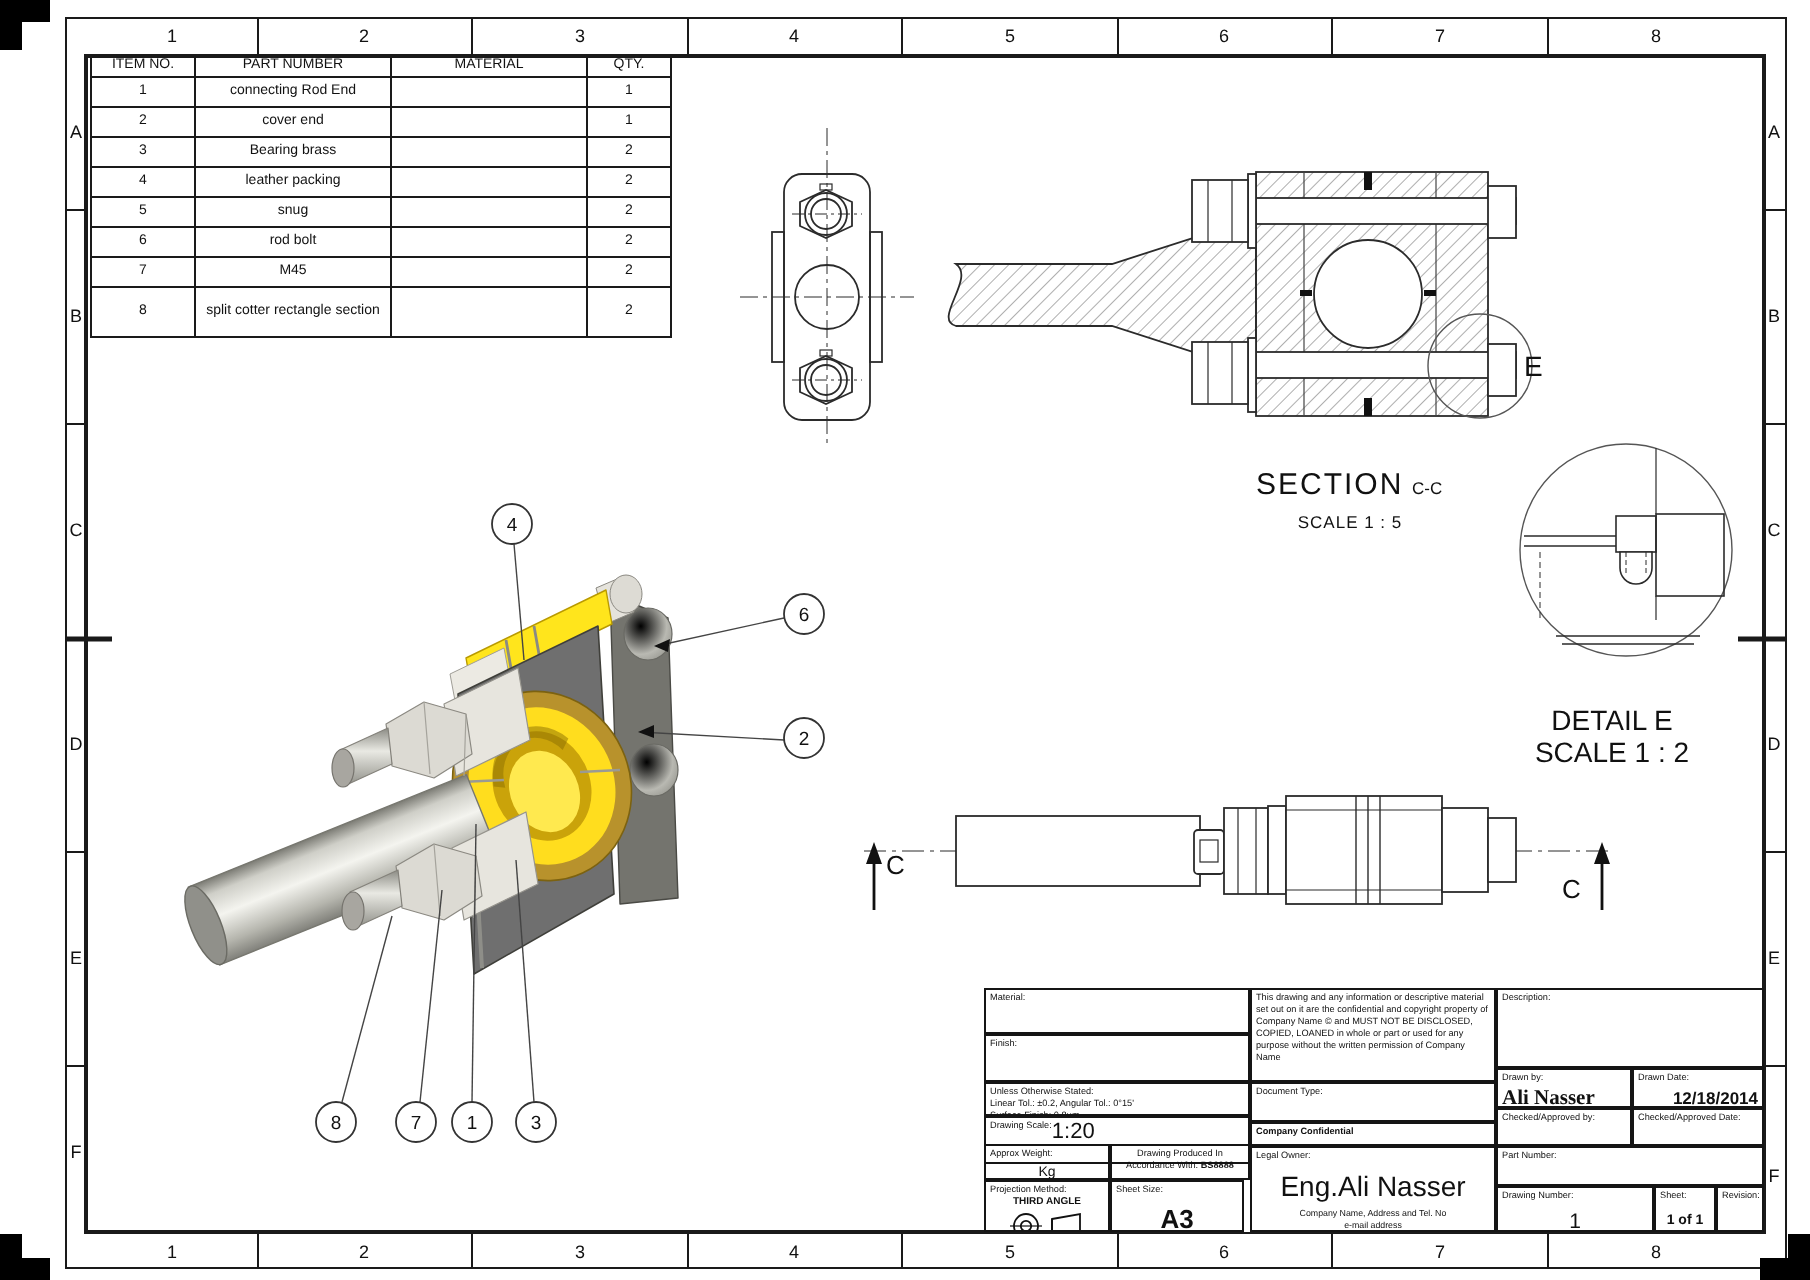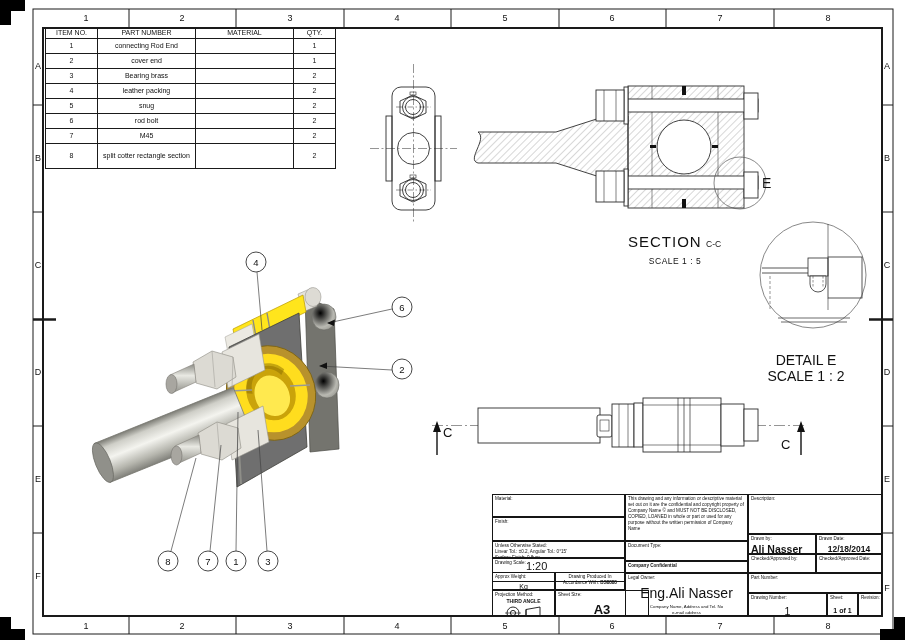--- a/index.html
+++ b/index.html
@@ -19,22 +19,22 @@
             font-size:4.6px;line-height:1.3;padding:1px 2px;overflow:hidden;}
   .lbl{display:block;font-size:4.6px;color:#111;}
   .v-scale{font-size:11px;line-height:1;margin:1px 0 0 18px;}
   .v-kg{display:block;text-align:center;font-size:7px;margin-top:2px;}
   .v-bold{font-weight:bold;}
   .v-proj{display:block;text-align:center;font-weight:bold;font-size:5px;}
   .v-a3{display:block;text-align:center;font-weight:bold;font-size:13px;margin-top:4px;}
   .v-cc{font-weight:bold;font-size:7px;line-height:1.4;}
   .v-owner{display:block;text-align:center;font-weight:normal;font-size:14px;margin-top:3px;}
   .v-addr{display:block;text-align:center;font-size:4.4px;margin-top:2px;line-height:1.3;}
-  .v-drawn{display:block;font-family:Liberation Sans, sans-serif;font-weight:bold;font-size:10.5px;margin-top:1px;}
-  .v-date{display:block;font-weight:bold;font-size:8.5px;text-align:center;margin-top:2px;}
+  .v-drawn{display:block;font-family:Liberation Serif, serif;font-weight:bold;font-size:10.5px;margin-top:1px;}
+  .v-date{display:block;font-weight:bold;font-size:8.5px;text-align:right;margin-top:2px;}
   .v-dn{display:block;text-align:center;font-size:10.5px;margin-top:4px;}
   .v-sheet{display:block;text-align:center;font-weight:bold;font-size:7px;margin-top:5px;}
   .conf{font-size:4.5px;line-height:1.35;}
   .tol{font-size:4.5px;line-height:1.35;}
   .projicon{display:block;margin:2px auto 0 auto;}
 </style>
 </head>
 <body>
 
 <div class="sheet">
@@ -397,21 +397,21 @@
     <span class="lbl">Projection Method:</span>
     <span class="v-proj">THIRD ANGLE</span>
     <svg class="projicon" width="40" height="14" viewBox="0 0 40 14">
       <circle cx="9" cy="7" r="6" fill="none" stroke="#111" stroke-width="0.9"></circle>
       <circle cx="9" cy="7" r="2.6" fill="none" stroke="#111" stroke-width="0.9"></circle>
       <path d="M1,7H17" stroke="#111" stroke-width="0.6"></path>
       <path d="M22,3.5L36,1V13L22,10.5Z" fill="none" stroke="#111" stroke-width="0.9"></path>
       <path d="M22,3.5V10.5" stroke="#111" stroke-width="0.9"></path>
     </svg>
   </div>
-  <div class="cell" style="left:63px;top:96px;width:94px;height:26px">
+  <div class="cell" style="left:63px;top:96px;width:67px;height:26px">
     <span class="lbl">Sheet Size:</span>
     <span class="v-a3">A3</span>
   </div>
 
   <div class="cell conf" style="left:133px;top:0;width:123px;height:47px">
     <span>This drawing and any information or descriptive material set out on it are the confidential and copyright property of Company Name © and MUST NOT BE DISCLOSED, COPIED, LOANED in whole or part or used for any purpose without the written permission of Company Name</span>
   </div>
   <div class="cell" style="left:133px;top:47px;width:123px;height:20px">
     <span class="lbl">Document Type:</span>
   </div>

